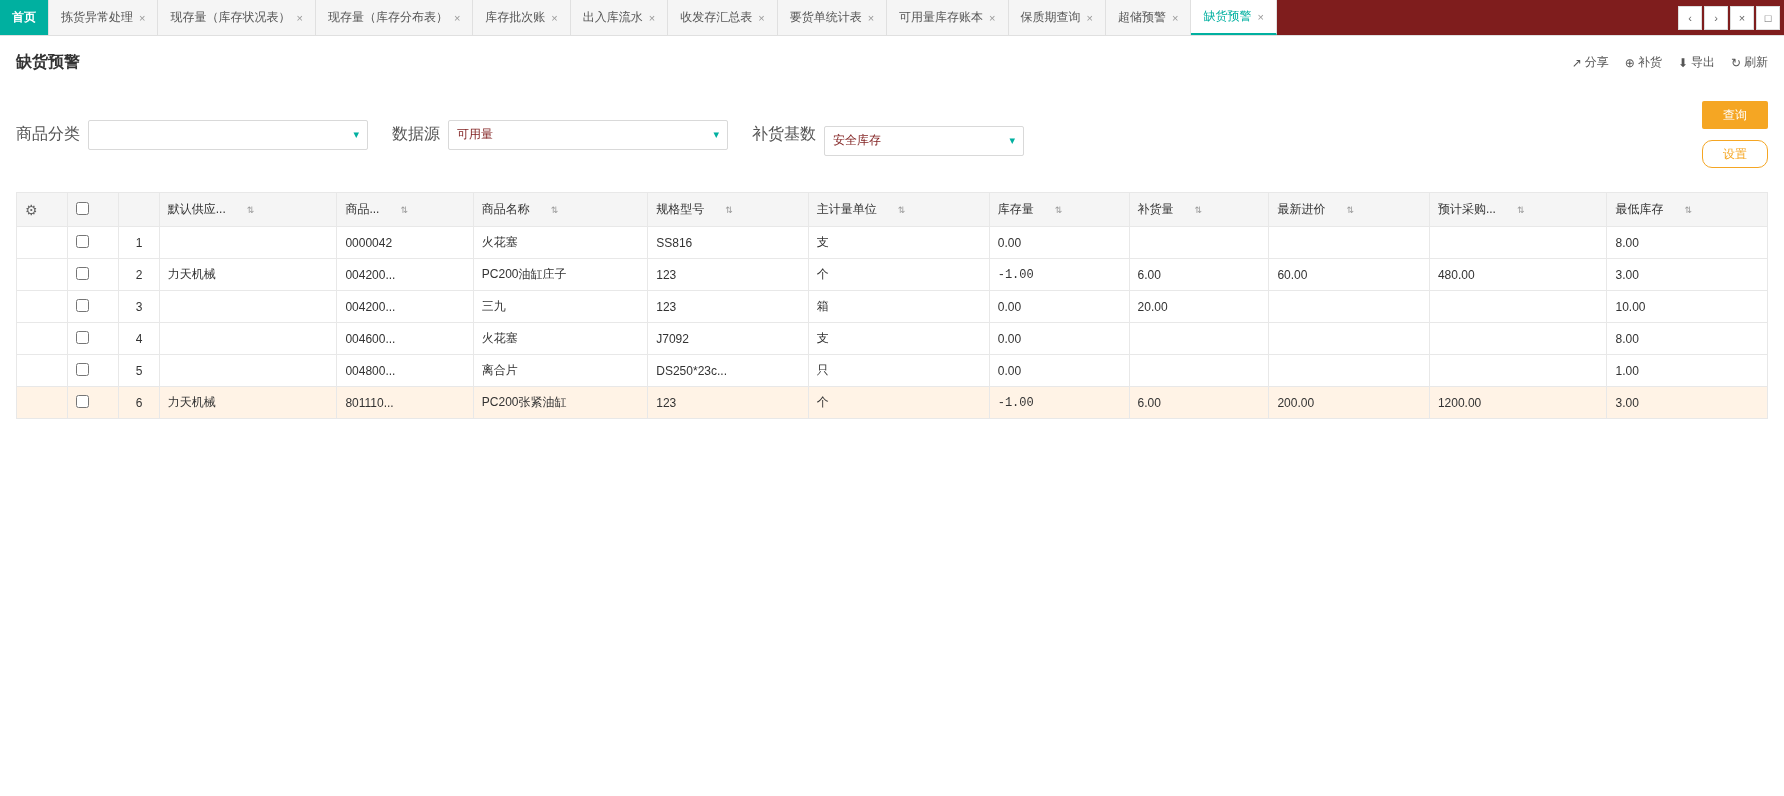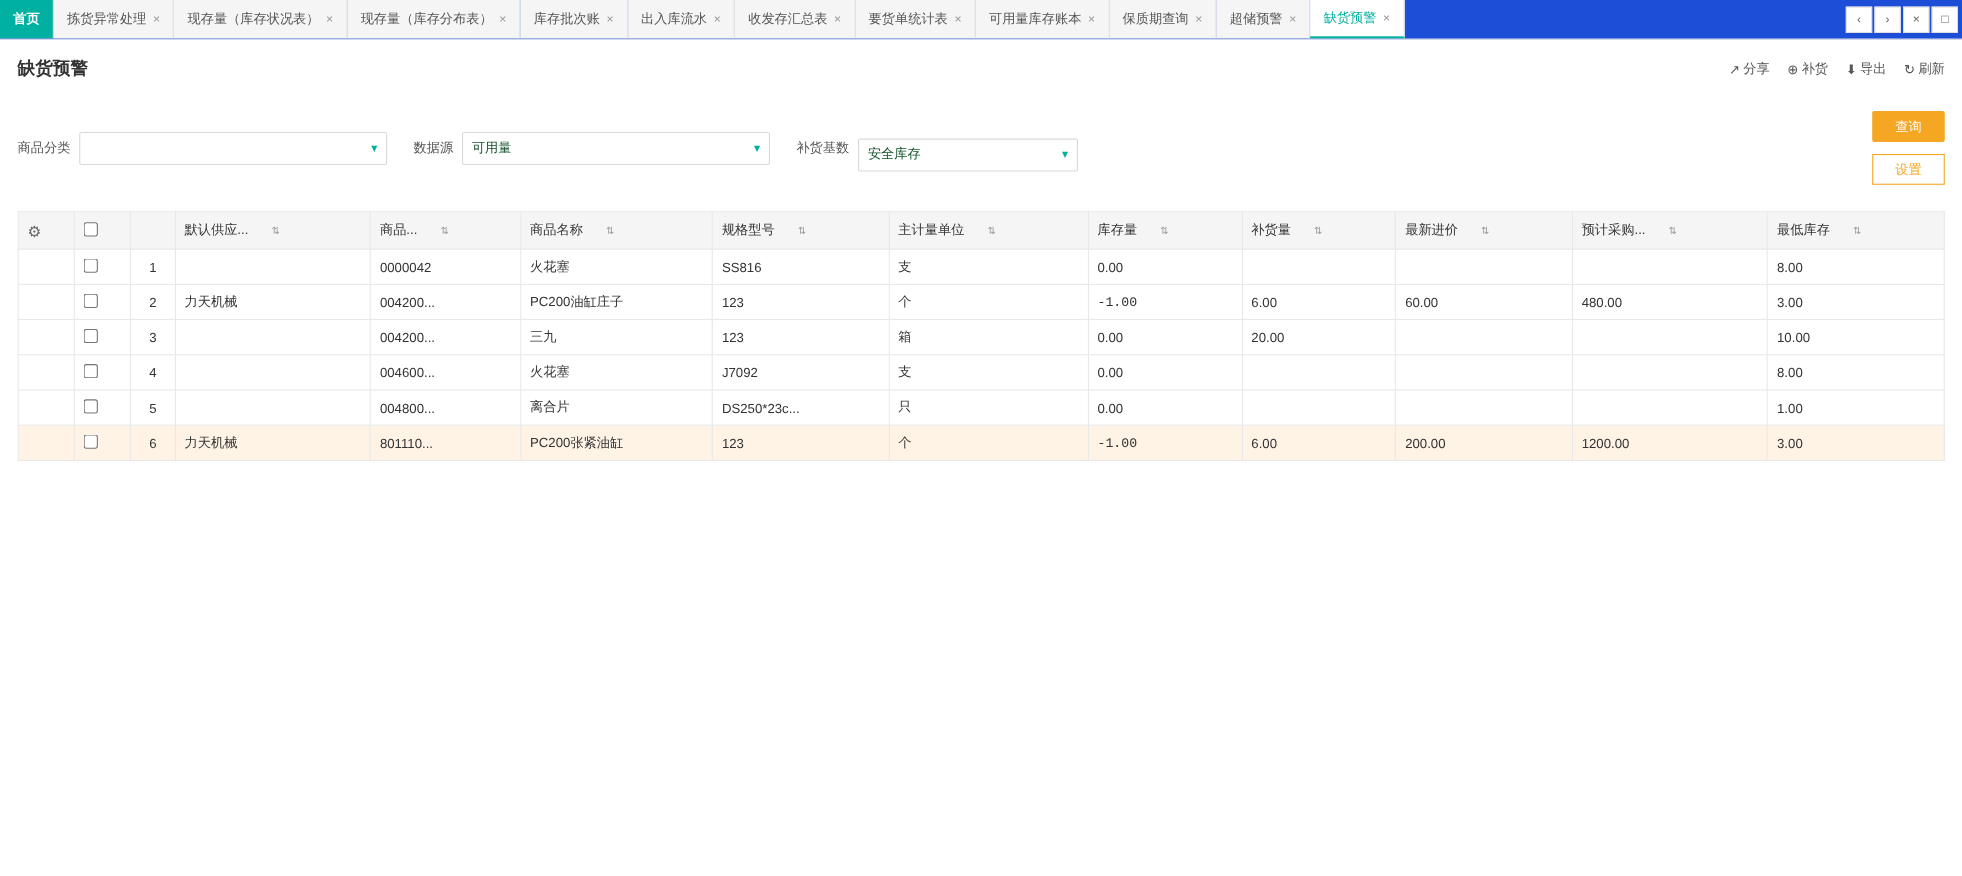--- a/index.html
+++ b/index.html
@@ -2,21 +2,21 @@
 <html><head>
   <meta charset="utf-8">
   <style>
     * { box-sizing: border-box; margin: 0; padding: 0; }
     body { font-family: 'Microsoft YaHei', Arial, sans-serif; font-size: 12px; background: #f0f2f5; color: #333; }
 
     
     .tab-bar {
       display: flex;
       align-items: center;
-      background: #1d4ed8;
+      background: #7f1d1d;
       border-bottom: 1px solid #e0e0e0;
       height: 36px;
       overflow: hidden;
       flex-shrink: 0;
     }
     .tab-item {
       display: flex;
       align-items: center;
       padding: 0 12px;
       height: 100%;
@@ -107,21 +107,21 @@
       padding: 12px 0;
     }
     .filter-group {
       display: flex;
       align-items: center;
       gap: 8px;
     }
     .filter-label {
       color: #555;
       white-space: nowrap;
-      font-size: 12px;
+      font-size: 16px;
     }
     .filter-select {
       width: 240px;
       height: 30px;
       border: 1px solid #d9d9d9;
       border-radius: 2px;
       padding: 0 8px;
       display: flex;
       align-items: center;
       justify-content: space-between;
@@ -133,21 +133,21 @@
     }
     .filter-select-narrow {
       width: 200px;
       margin-top: 12px;
     }
     .select-arrow {
       color: #00b0a0;
       font-size: 11px;
     }
     .filter-value {
-      color: #14532d;
+      color: #7f1d1d;
     }
     .filter-actions {
       display: flex;
       flex-direction: column;
       gap: 11px;
       margin-left: auto;
     }
     .btn-query {
       background: #f5a623;
       color: #fff;
@@ -157,21 +157,21 @@
       border-radius: 2px;
       font-size: 12px;
       height: 28px;
     }
     .btn-settings {
       background: #fff;
       color: #f5a623;
       border: 1px solid #f5a623;
       padding: 4px 20px;
       cursor: pointer;
-      border-radius: 0;
+      border-radius: 10px;
       font-size: 12px;
       height: 28px;
     }
 
     
     .data-table {
       width: 100%;
       border-collapse: collapse;
       font-size: 12px;
     }

